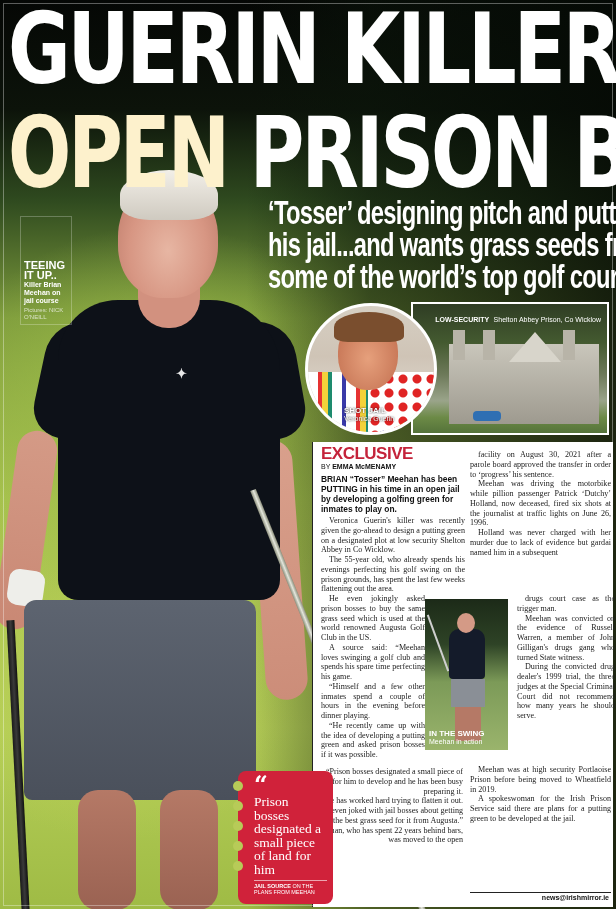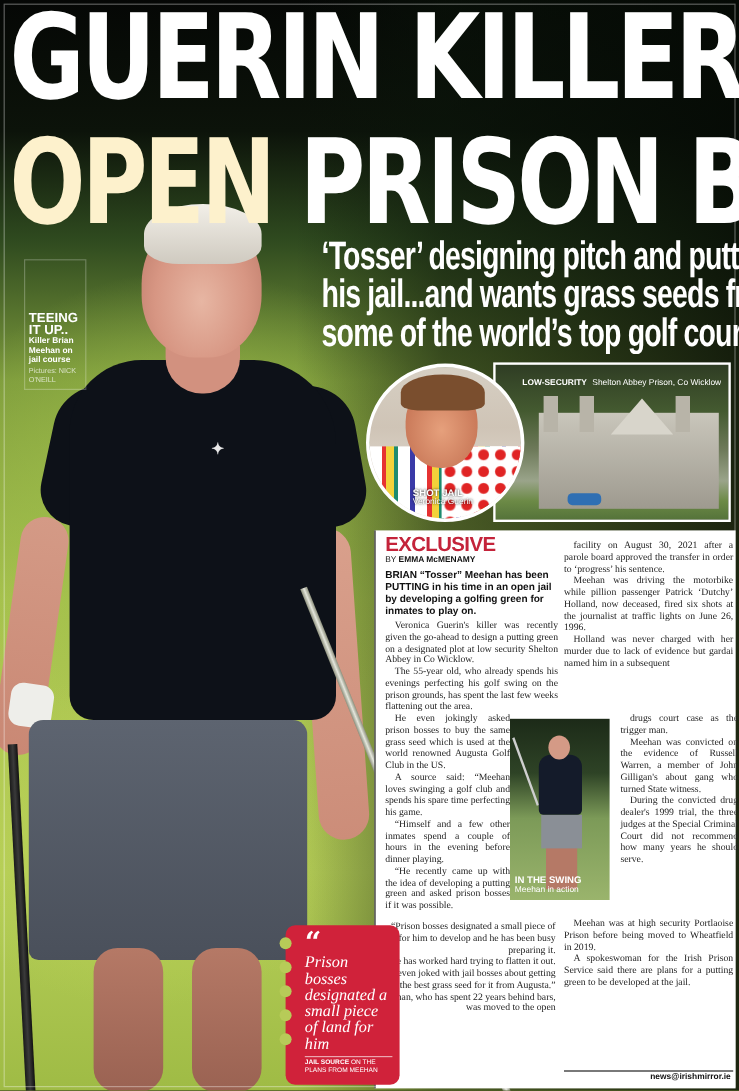--- a/index.html
+++ b/index.html
@@ -109,21 +109,21 @@
   .sp-caption b { display: block; color: #fff; font-size: 8px; line-height: 8px; }
   .sp-caption span { display: block; color: #fff; font-size: 7px; line-height: 8px; }
 
   .email-rule { position: absolute; left: 157px; top: 450px; width: 141px; height: 1px; background: #222; }
   .email { position: absolute; right: 4px; top: 452px; font-size: 7px; font-weight: bold; color: #111; }
 
   
   .pullquote { position: absolute; left: 238px; top: 771px; width: 95px; height: 133px; background: #d0223a; border-radius: 8px; z-index: 14; padding: 6px 6px 0 16px; color: #fff; }
   .pq-scallop { position: absolute; left: -5px; width: 10px; height: 10px; border-radius: 50%; background: #b7cb58; }
   .pq-mark { font-family: "DejaVu Serif", serif; font-size: 24px; line-height: 16px; font-weight: bold; display: block; height: 16px; }
-  .pq-text { font-family: "Liberation Serif", serif; font-size: 13.5px; line-height: 13.5px; display: block; margin-top: 2px; font-style: italic; }
+  .pq-text { font-family: "Liberation Serif", serif; font-size: 13.5px; line-height: 13.5px; display: block; margin-top: 2px; }
   .pq-rule { height: 1px; background: rgba(255,255,255,0.6); margin: 4px 0 2px; }
   .pq-attr { font-size: 5.5px; line-height: 6px; display: block; }
   .pq-attr b { font-weight: bold; }
 </style>
 </head>
 <body>
 
 <div class="page">
 
   <div class="golfer">
@@ -210,21 +210,21 @@
       <p>Meehan, who has spent 22 years behind bars, was moved to the open</p>
     </div>
 
     <div class="col col2">
       <p>facility on August 30, 2021 after a parole board approved the transfer in order to ‘progress’ his sentence.</p>
       <p>Meehan was driving the motorbike while pillion passenger Patrick ‘Dutchy’ Holland, now deceased, fired six shots at the journalist at traffic lights on June 26, 1996.</p>
       <p>Holland was never charged with her murder due to lack of evidence but gardai named him in a subsequent</p>
     </div>
     <div class="col col2b">
       <p>drugs court case as the trigger man.</p>
-      <p>Meehan was convicted on the evidence of Russell Warren, a member of John Gilligan's about gang who turned State witness.</p>
+      <p>Meehan was convicted on the evidence of Russell Warren, a member of John Gilligan's drugs gang who turned State witness.</p>
       <p>During the convicted drug dealer's 1999 trial, the three judges at the Special Criminal Court did not recommend how many years he should serve.</p>
     </div>
     <div class="col col2c">
       <p>Meehan was at high security Portlaoise Prison before being moved to Wheatfield in 2019.</p>
       <p>A spokeswoman for the Irish Prison Service said there are plans for a putting green to be developed at the jail.</p>
     </div>
 
     <div class="swing-photo">
       <div class="sp-club"></div>
       <div class="sp-legs"></div>

